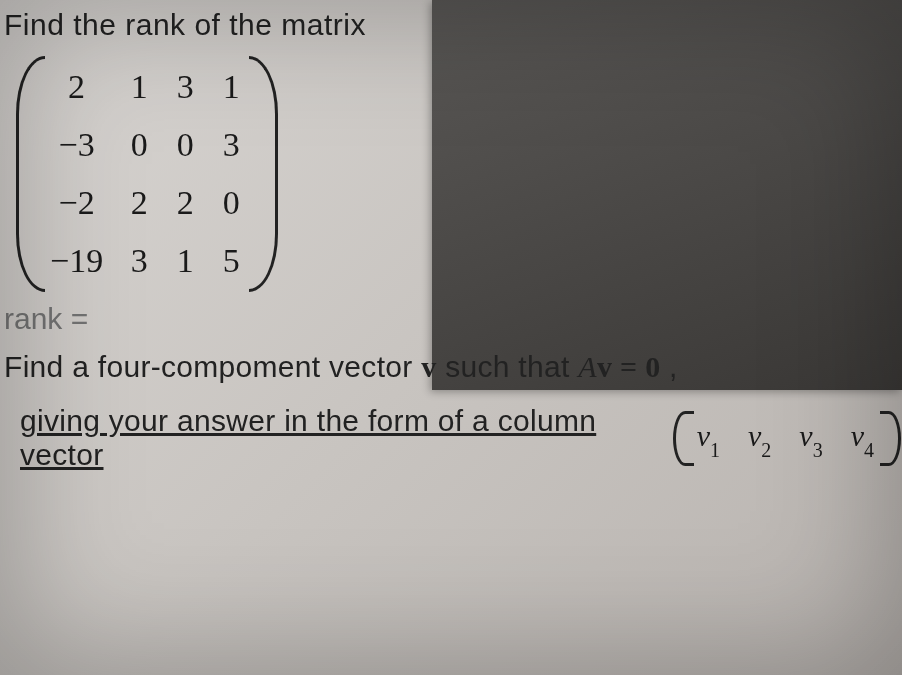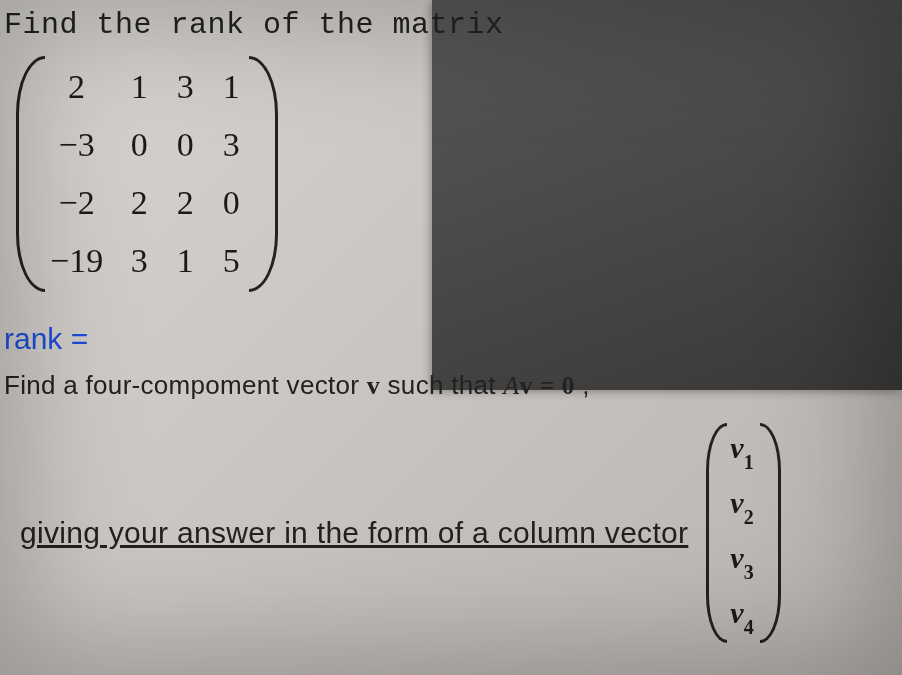--- a/index.html
+++ b/index.html
@@ -29,21 +29,20 @@
       height: 390px;
       background: linear-gradient(160deg, #5a5856 0%, #4a4846 50%, #3a3836 100%);
       z-index: 1;
       box-shadow: -2px 2px 8px rgba(0,0,0,0.3);
     }
     .line1 {
       font-size: 30px;
       color: #222;
       margin-bottom: 12px;
       letter-spacing: 0.5px;
-      font-family: Liberation Mono, monospace;
     }
     .matrix-wrap {
       display: inline-block;
       position: relative;
       padding: 8px 18px;
       margin-left: 12px;
       margin-bottom: 8px;
     }
     .paren-left, .paren-right {
       position: absolute;
@@ -77,26 +76,26 @@
       font-size: 34px;
       padding: 6px 16px;
     }
     .matrix span {
       text-align: center;
       min-width: 20px;
       font-family: "Times New Roman", serif;
     }
     .rank-line {
       font-size: 30px;
-      color: #1d4ed8;
-      margin-top: 20px;
+      color: #737373;
+      margin-top: 0;
       margin-bottom: 14px;
     }
     .line3 {
-      font-size: 26px;
+      font-size: 30px;
       color: #222;
       margin-bottom: 20px;
       letter-spacing: 0.3px;
     }
     .bold {
       font-weight: bold;
       font-family: "Times New Roman", serif;
     }
     .math-ital {
       font-style: italic;
@@ -114,27 +113,26 @@
       padding-left: 16px;
       text-decoration: underline;
     }
     .vec-wrap {
       display: inline-block;
       position: relative;
       padding: 6px 14px;
     }
     .vec {
       display: flex;
-      flex-direction: column;
-      gap: 16px;
+      flex-direction: row;
+      gap: 28px;
       font-size: 30px;
       padding: 4px 10px;
       font-family: "Times New Roman", serif;
       font-style: italic;
-      font-weight: bold;
     }
     .vec .sub {
       font-size: 20px;
       font-style: normal;
       vertical-align: sub;
       position: relative;
       top: 4px;
     }
     .vparen-left, .vparen-right {
       position: absolute;

